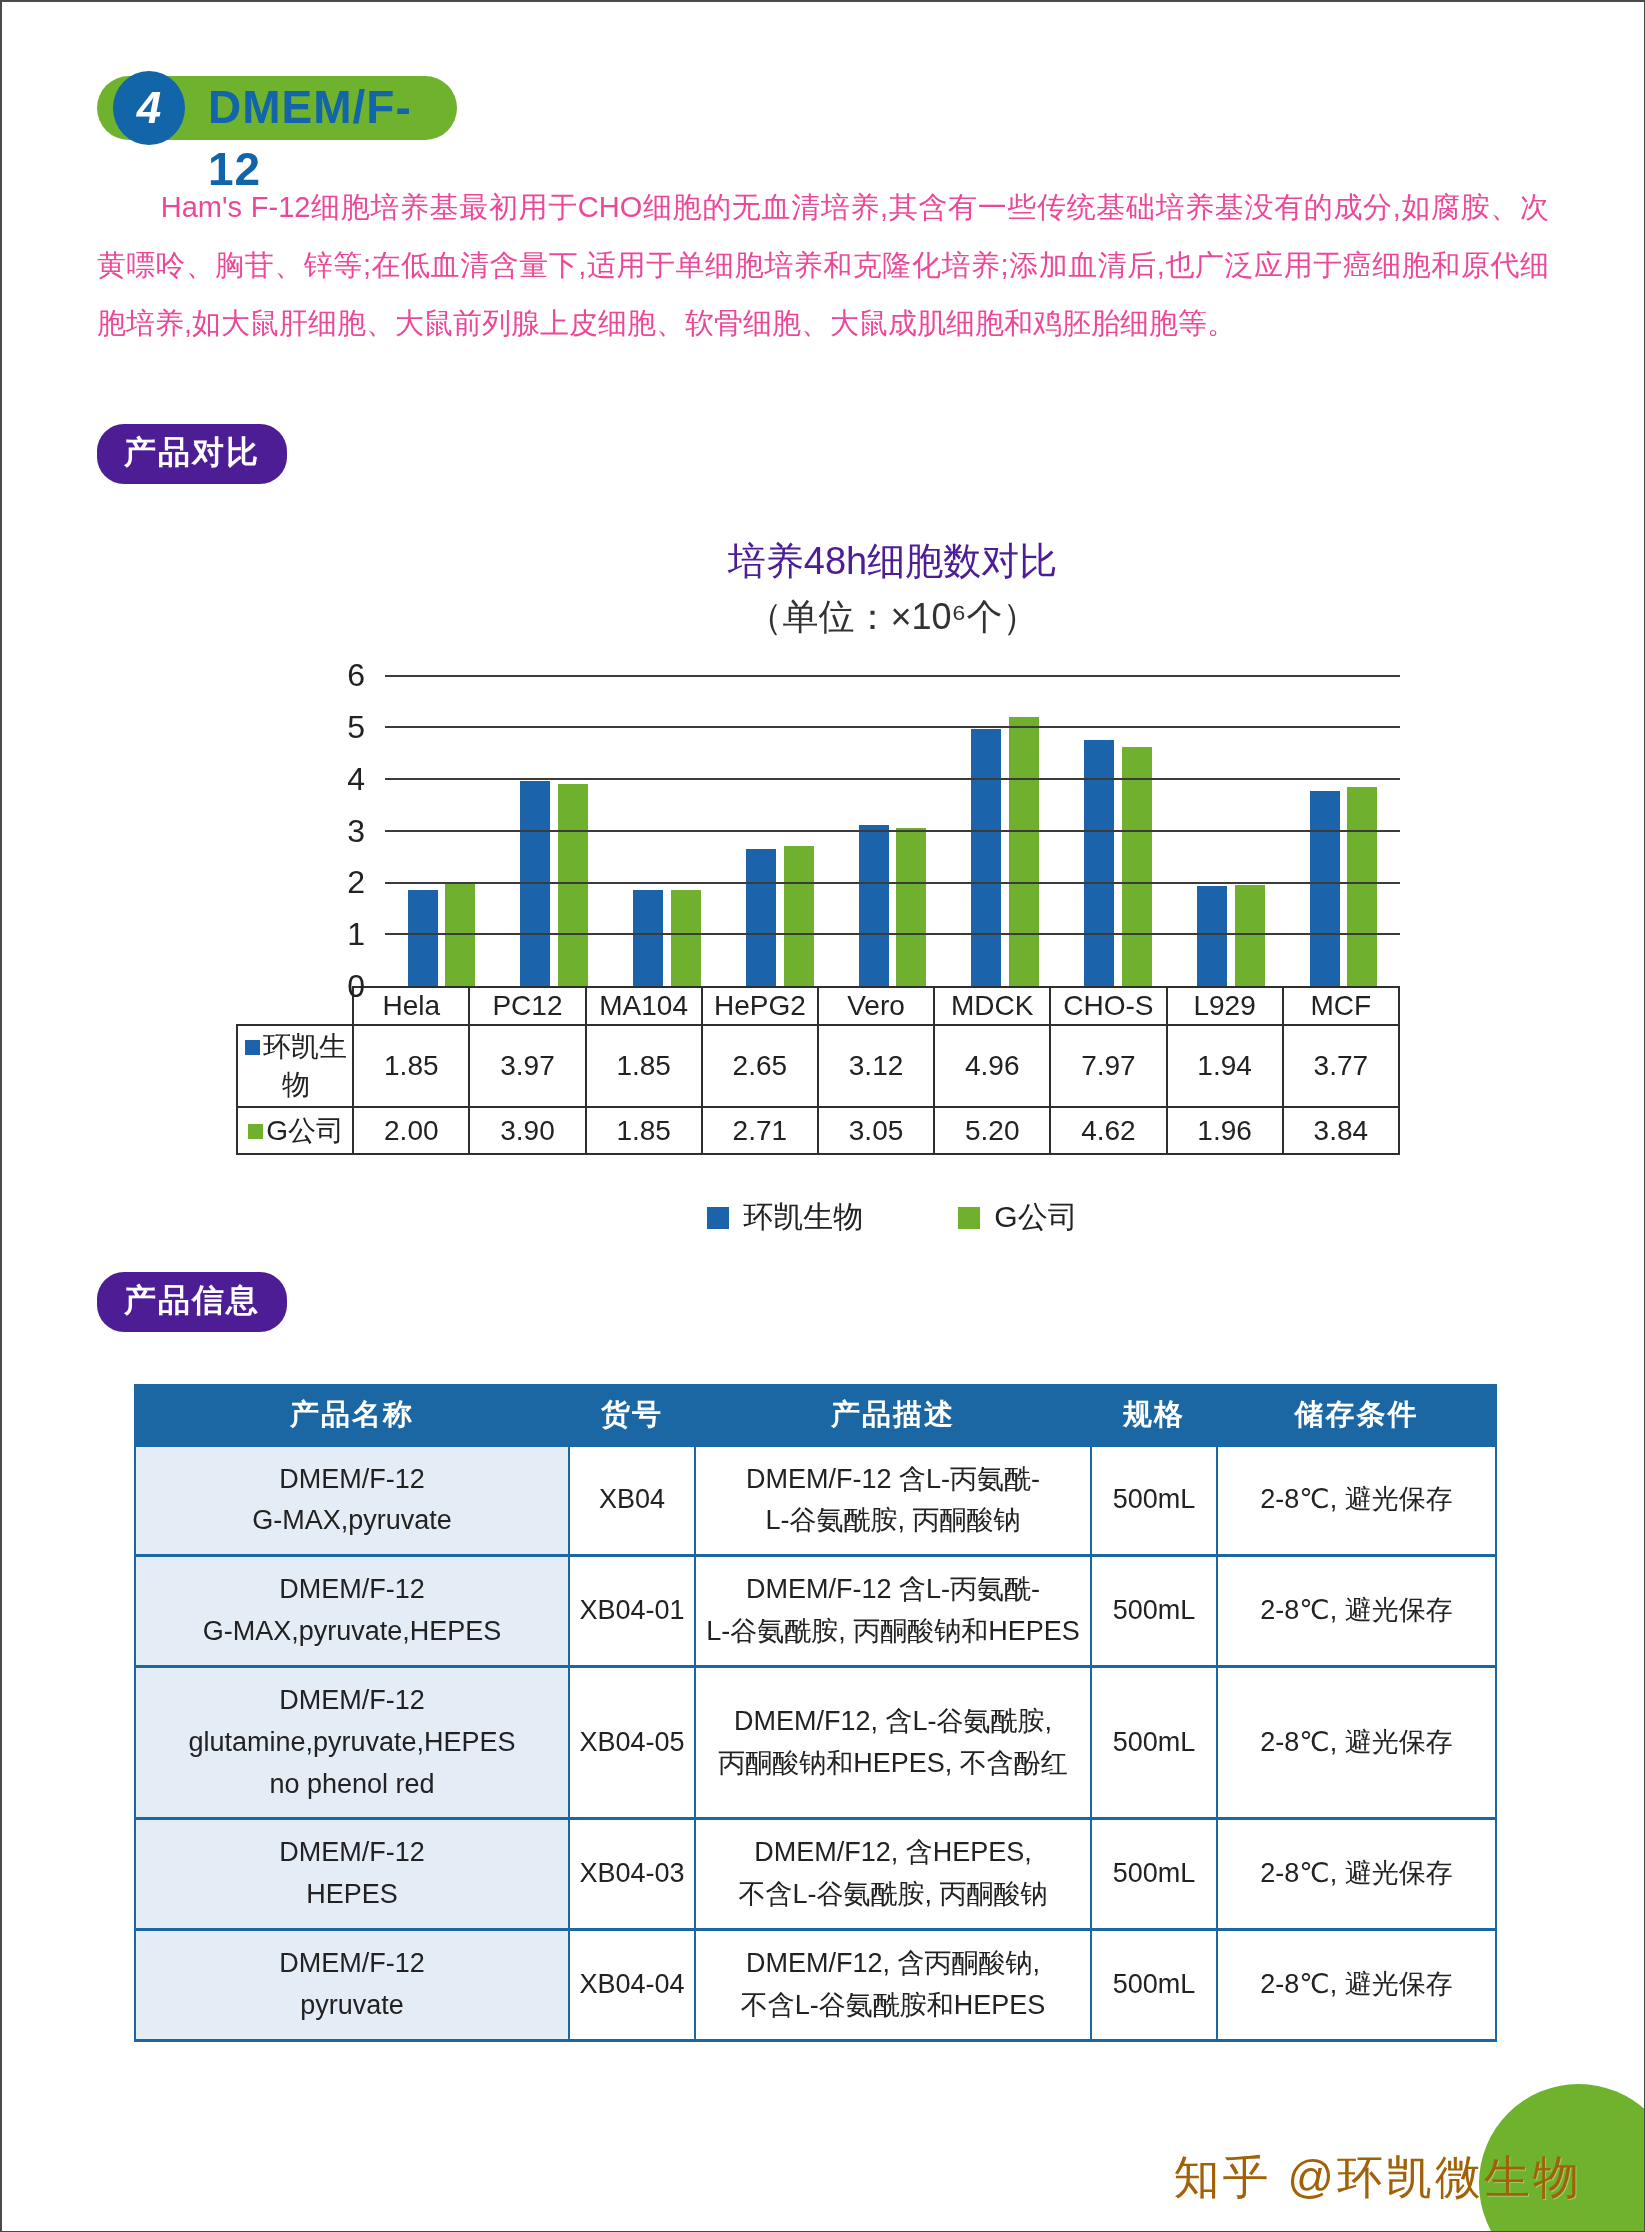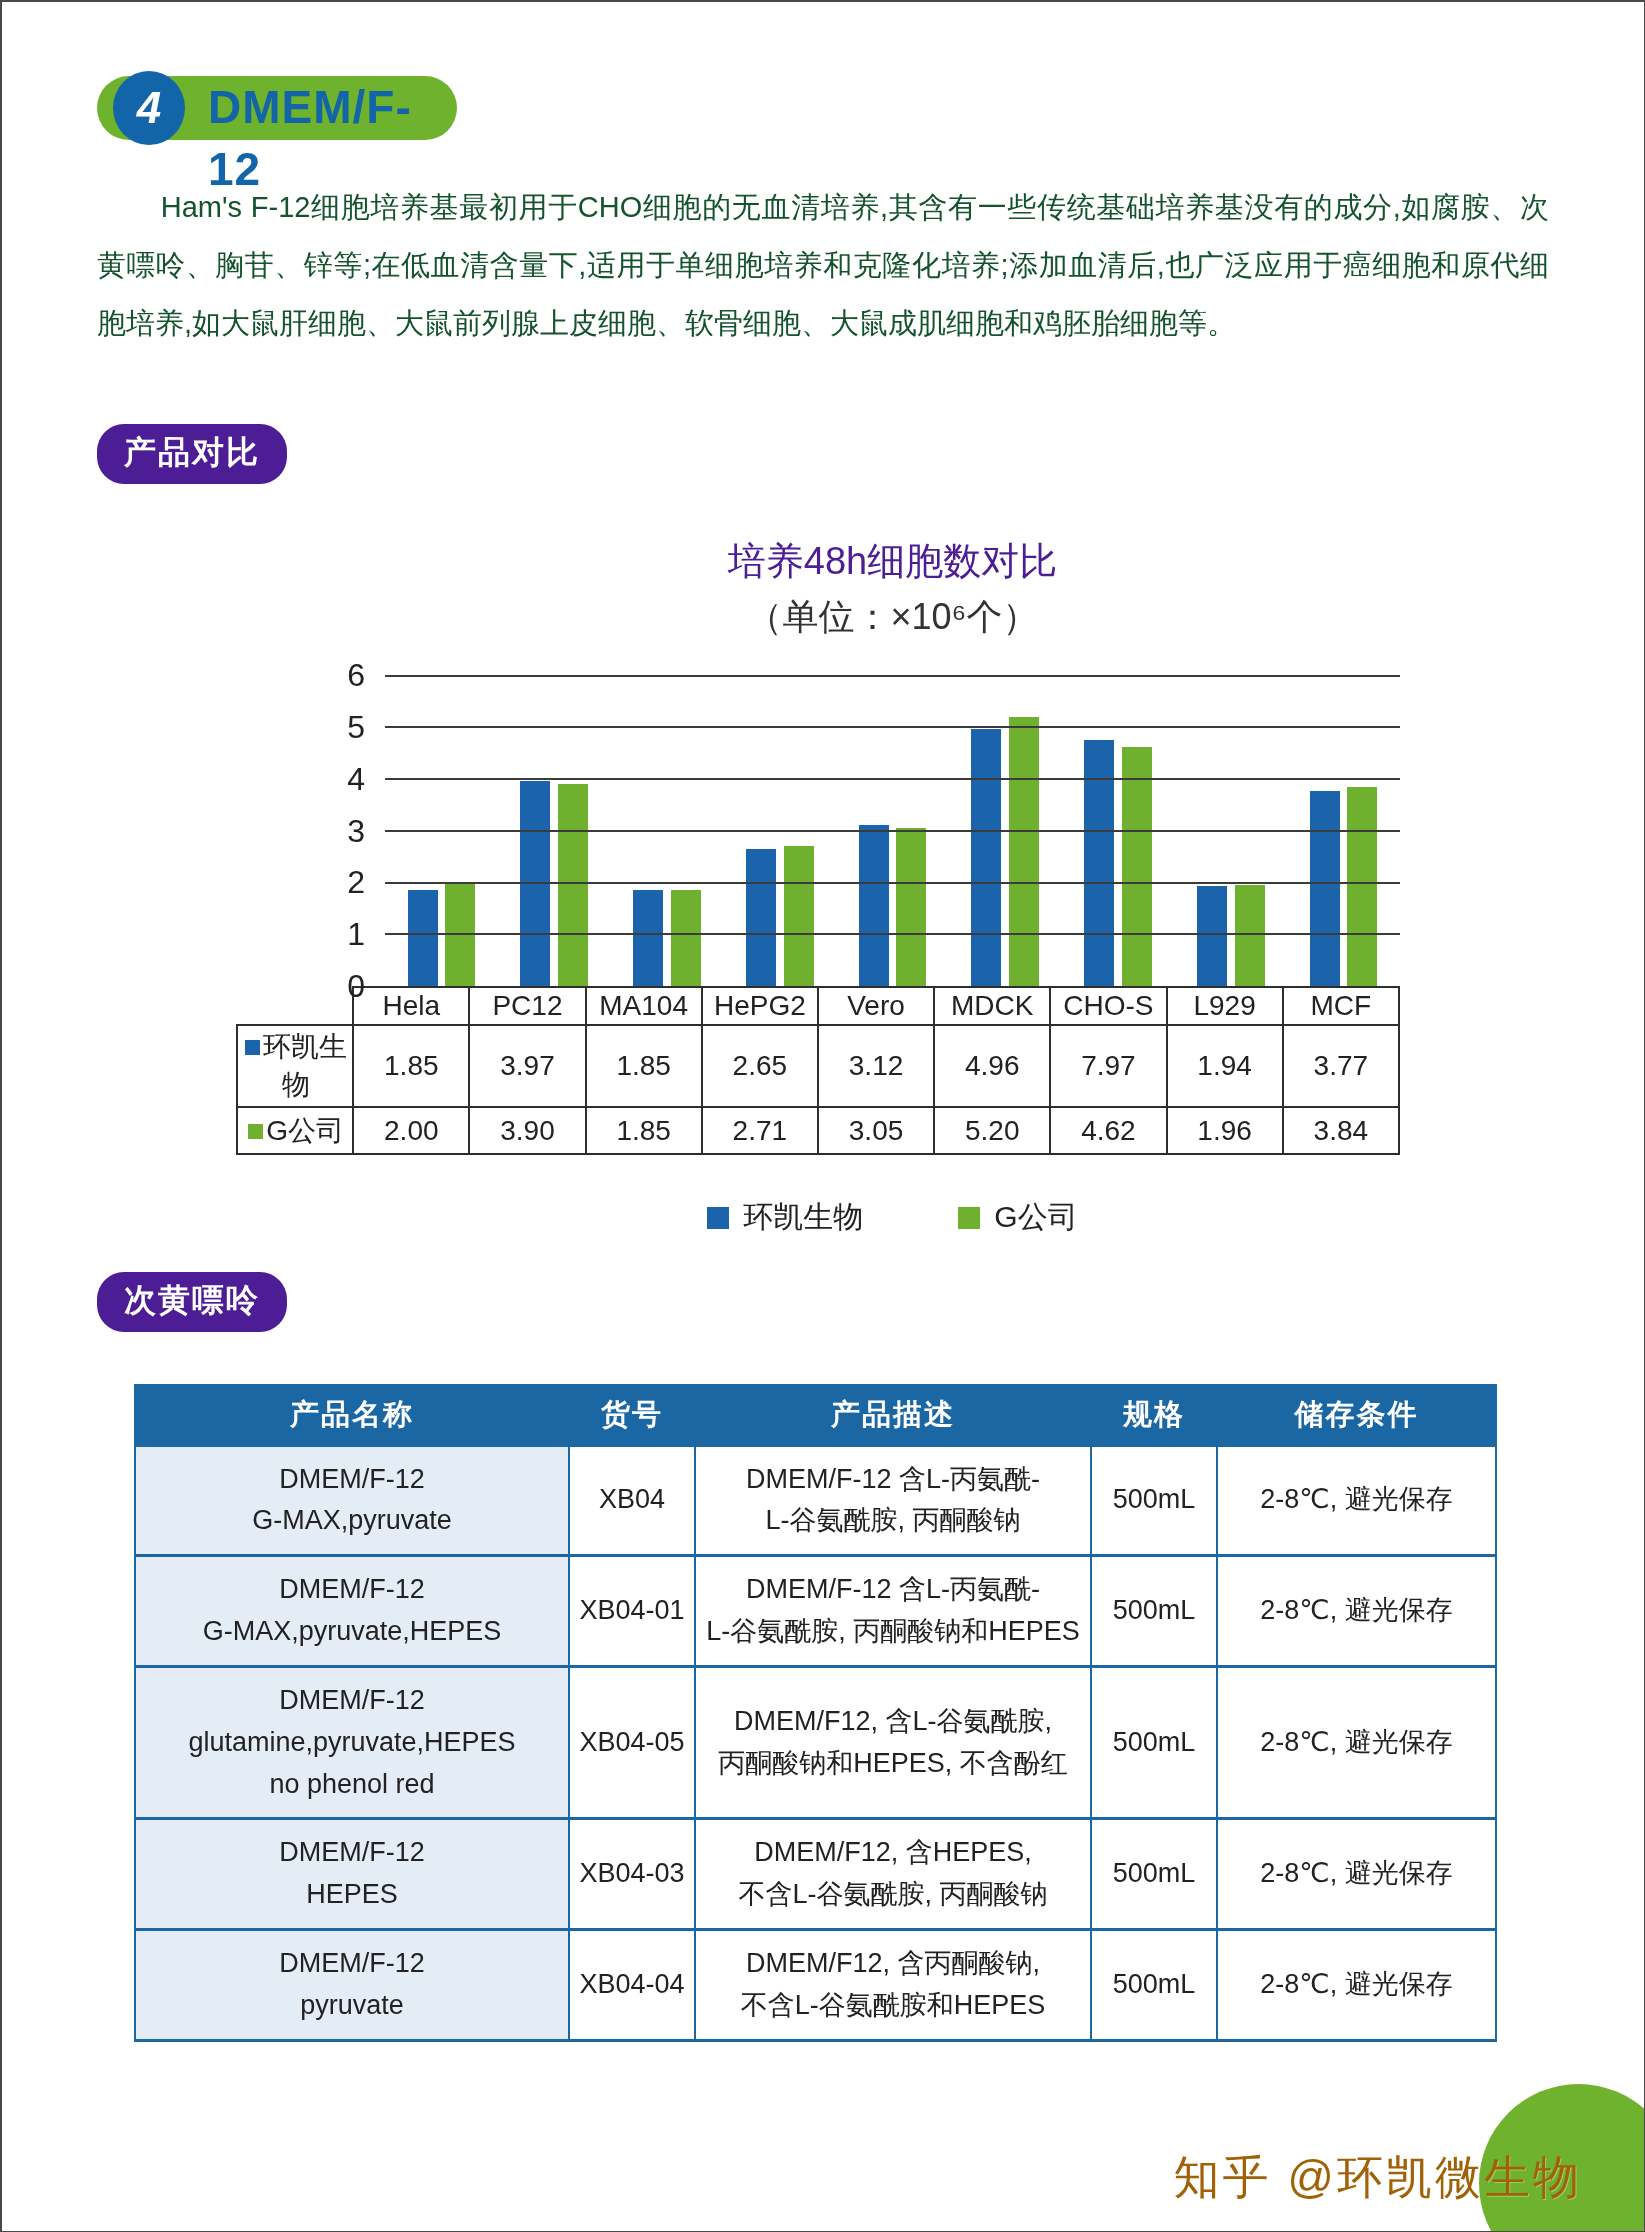--- a/index.html
+++ b/index.html
@@ -19,21 +19,21 @@
          background: #6fb22d; border-radius: 32px; }
   .hdr .num { position: absolute; left: 16px; top: -5px; width: 72px; height: 74px;
          border-radius: 50%; background: #1165a8; color: #fff;
          font-size: 44px; font-style: italic; font-weight: bold;
          display: flex; align-items: center; justify-content: center; }
   .hdr .ttl { display:block; margin-left: 111px; line-height: 62px;
          font-size: 46px; font-weight: bold; color: #1165a8; letter-spacing: 1px; }
 
   
   .paras { margin: 38px 95px 0 95px; }
-  .paras p { font-size: 29px; line-height: 2.0; color: #14532d;
+  .paras p { font-size: 29px; line-height: 2.0; color: #ec4899;
          text-align: justify; text-indent: 2.2em; margin-bottom: 14px; }
 
   
   .badge { display: inline-block; margin-left: 95px; background: #4c1d95;
          color: #fff; font-weight: bold; font-size: 32px;
          padding: 7px 27px 9px 27px; border-radius: 27px; letter-spacing: 2px; }
   .badge.cmp { margin-top: 58px; }
   .badge.inf { margin-top: 34px; }
 
   
@@ -174,21 +174,21 @@
             <td>3.84</td>
           </tr>
         </tbody>
       </table>
     <div class="legend">
         <span class="leg"><span class="sw2" style="background:#1b64ab"></span>环凯生物</span>
         <span class="leg"><span class="sw2" style="background:#6fb02f"></span>G公司</span>
       </div>
   </div>
 
-  <div class="badge inf">次黄嘌呤</div>
+  <div class="badge inf">产品信息</div>
 
   <table class="ptab">
     <colgroup>
       <col class="col-name">
         <col class="col-code">
         <col class="col-desc">
       <col class="col-spec">
         <col class="col-store">
     </colgroup>
     <thead>

